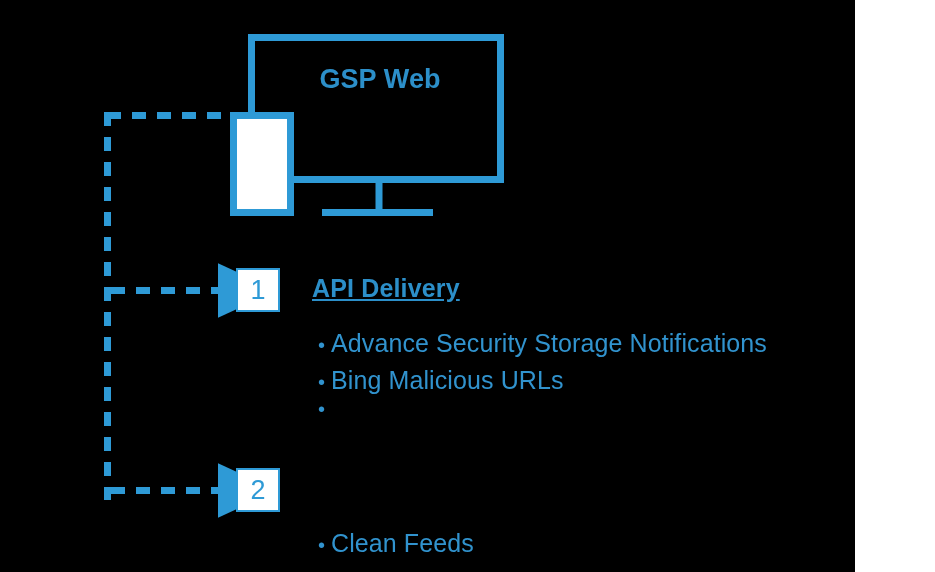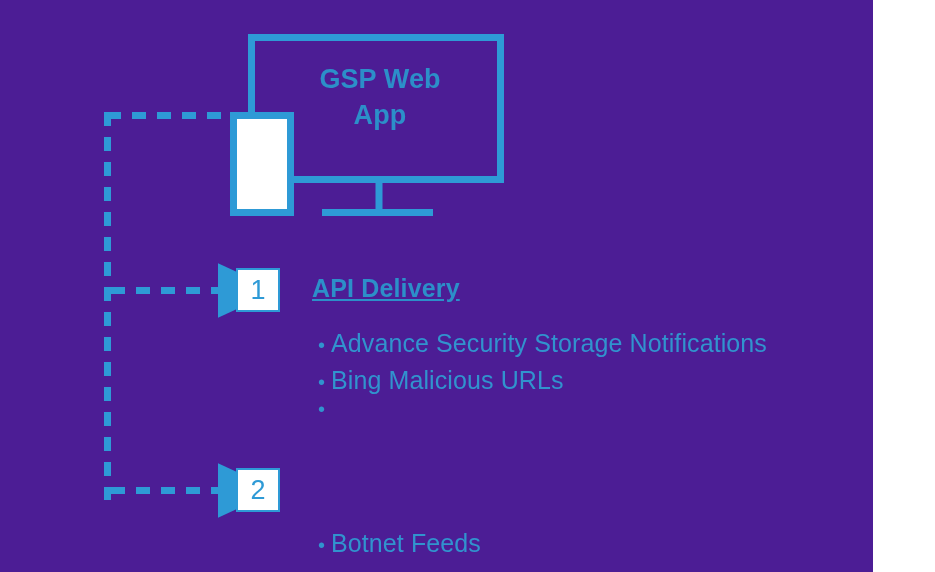--- a/index.html
+++ b/index.html
@@ -9,23 +9,22 @@
     background: #ffffff;
   }
   body {
     font-family: "Liberation Sans", sans-serif;
     -webkit-font-smoothing: antialiased;
   }
   #canvas {
     position: relative;
     width: 855px;
     height: 572px;
-    background: #4c1d95;
+    background: #000000;
     overflow: hidden;
-    padding-left: 18px;
   }
   #diagram-svg {
     position: absolute;
     left: 0;
     top: 0;
     width: 935px;
     height: 572px;
   }
   .layer-text {
     position: absolute;
@@ -144,21 +143,20 @@
       <path d="M322,212.5 L433,212.5"></path>
 
       <rect x="233.5" y="115.5" width="57" height="97" fill="#ffffff"></rect>
     </g>
   </svg>
 
   <div class="layer-text">
 
     <div class="device-label">
       <div>GSP Web</div>
-      <div>App</div>
     </div>
 
     <div class="step-number" id="step-badge-1">
       <span>1</span>
     </div>
 
     <div class="step-heading" id="step-heading-1">API Delivery</div>
 
     <ul class="bullet-list" id="bullet-list-1">
       <li class="bullet-item">
@@ -175,18 +173,18 @@
     </ul>
 
     <div class="step-number" id="step-badge-2">
       <span>2</span>
     </div>
 
 
     <ul class="bullet-list" id="bullet-list-2">
       <li class="bullet-item">
         <span class="bullet-dot">•</span>
-        <span class="bullet-text">Botnet Feeds</span>
+        <span class="bullet-text">Clean Feeds</span>
       </li>
     </ul>
 
   </div>
 </div>
 
 </body></html>

